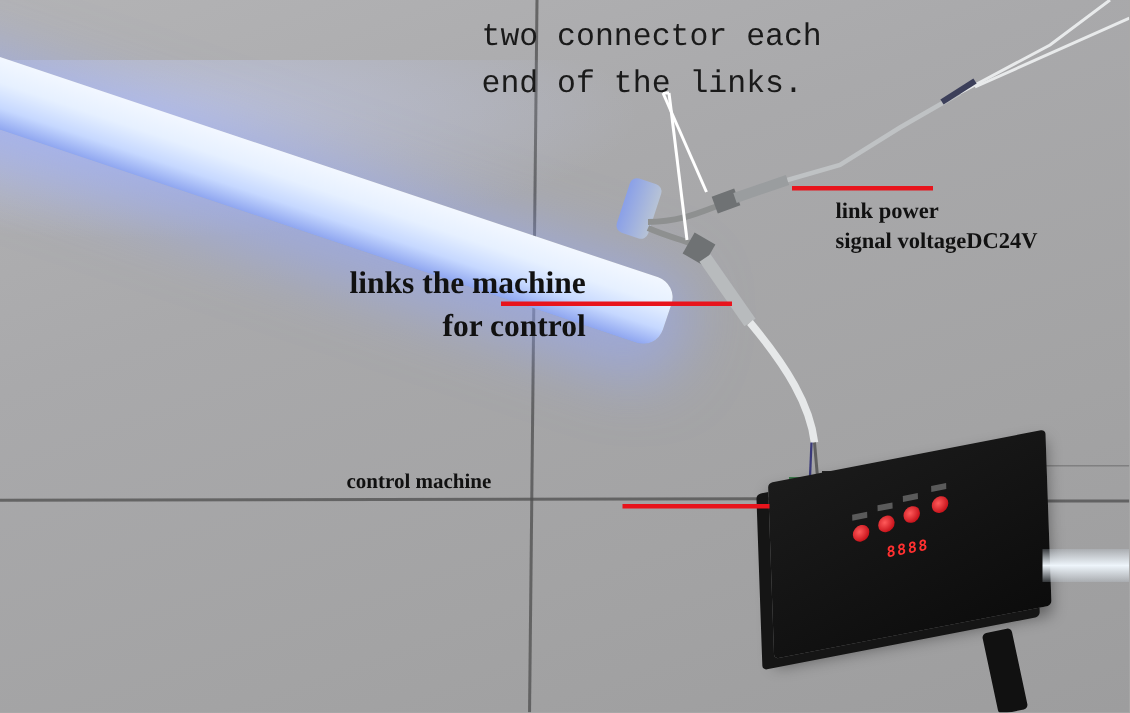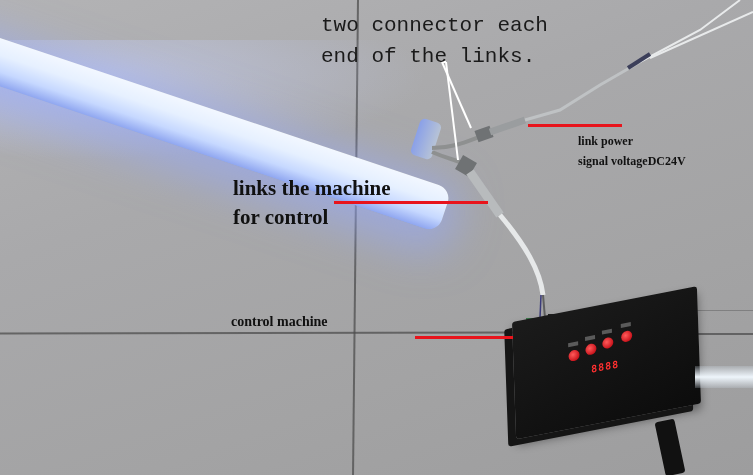--- a/index.html
+++ b/index.html
@@ -53,22 +53,22 @@
 
   
   .side-glow { position: absolute; left: 695px; top: 366px; width: 58px; height: 22px;
     background: linear-gradient(180deg, rgba(210,225,240,.2), #eef5fb 50%, rgba(210,225,240,.2)); }
 
   
   .lbl { position: absolute; color: #111; white-space: nowrap; }
   .mono { font-family: "Liberation Mono", "DejaVu Sans Mono", monospace; font-size: 21px; line-height: 31px; color: #1a1a1a; }
   .serif { font-family: "Liberation Serif", "DejaVu Serif", serif; font-weight: bold; }
   .l-top { left: 321px; top: 10px; }
-  .l-power { left: 578px; top: 131px; font-size: 12px; line-height: 20px; }
-  .l-signal { left: 233px; top: 174px; font-size: 21px; line-height: 29px; }
+  .l-power { left: 557px; top: 131px; font-size: 15px; line-height: 20px; }
+  .l-signal { left: 233px; top: 174px; font-size: 21px; line-height: 29px; text-align: right; }
   .l-control { left: 231px; top: 309px; font-size: 14px; line-height: 26px; }
 
   .redline { position: absolute; height: 3px; background: #e8141c; }
   .r-power { left: 528px; top: 124px; width: 94px; }
   .r-signal { left: 334px; top: 201px; width: 154px; }
   .r-control { left: 415px; top: 336px; width: 98px; }
 </style>
 </head>
 <body>
 

